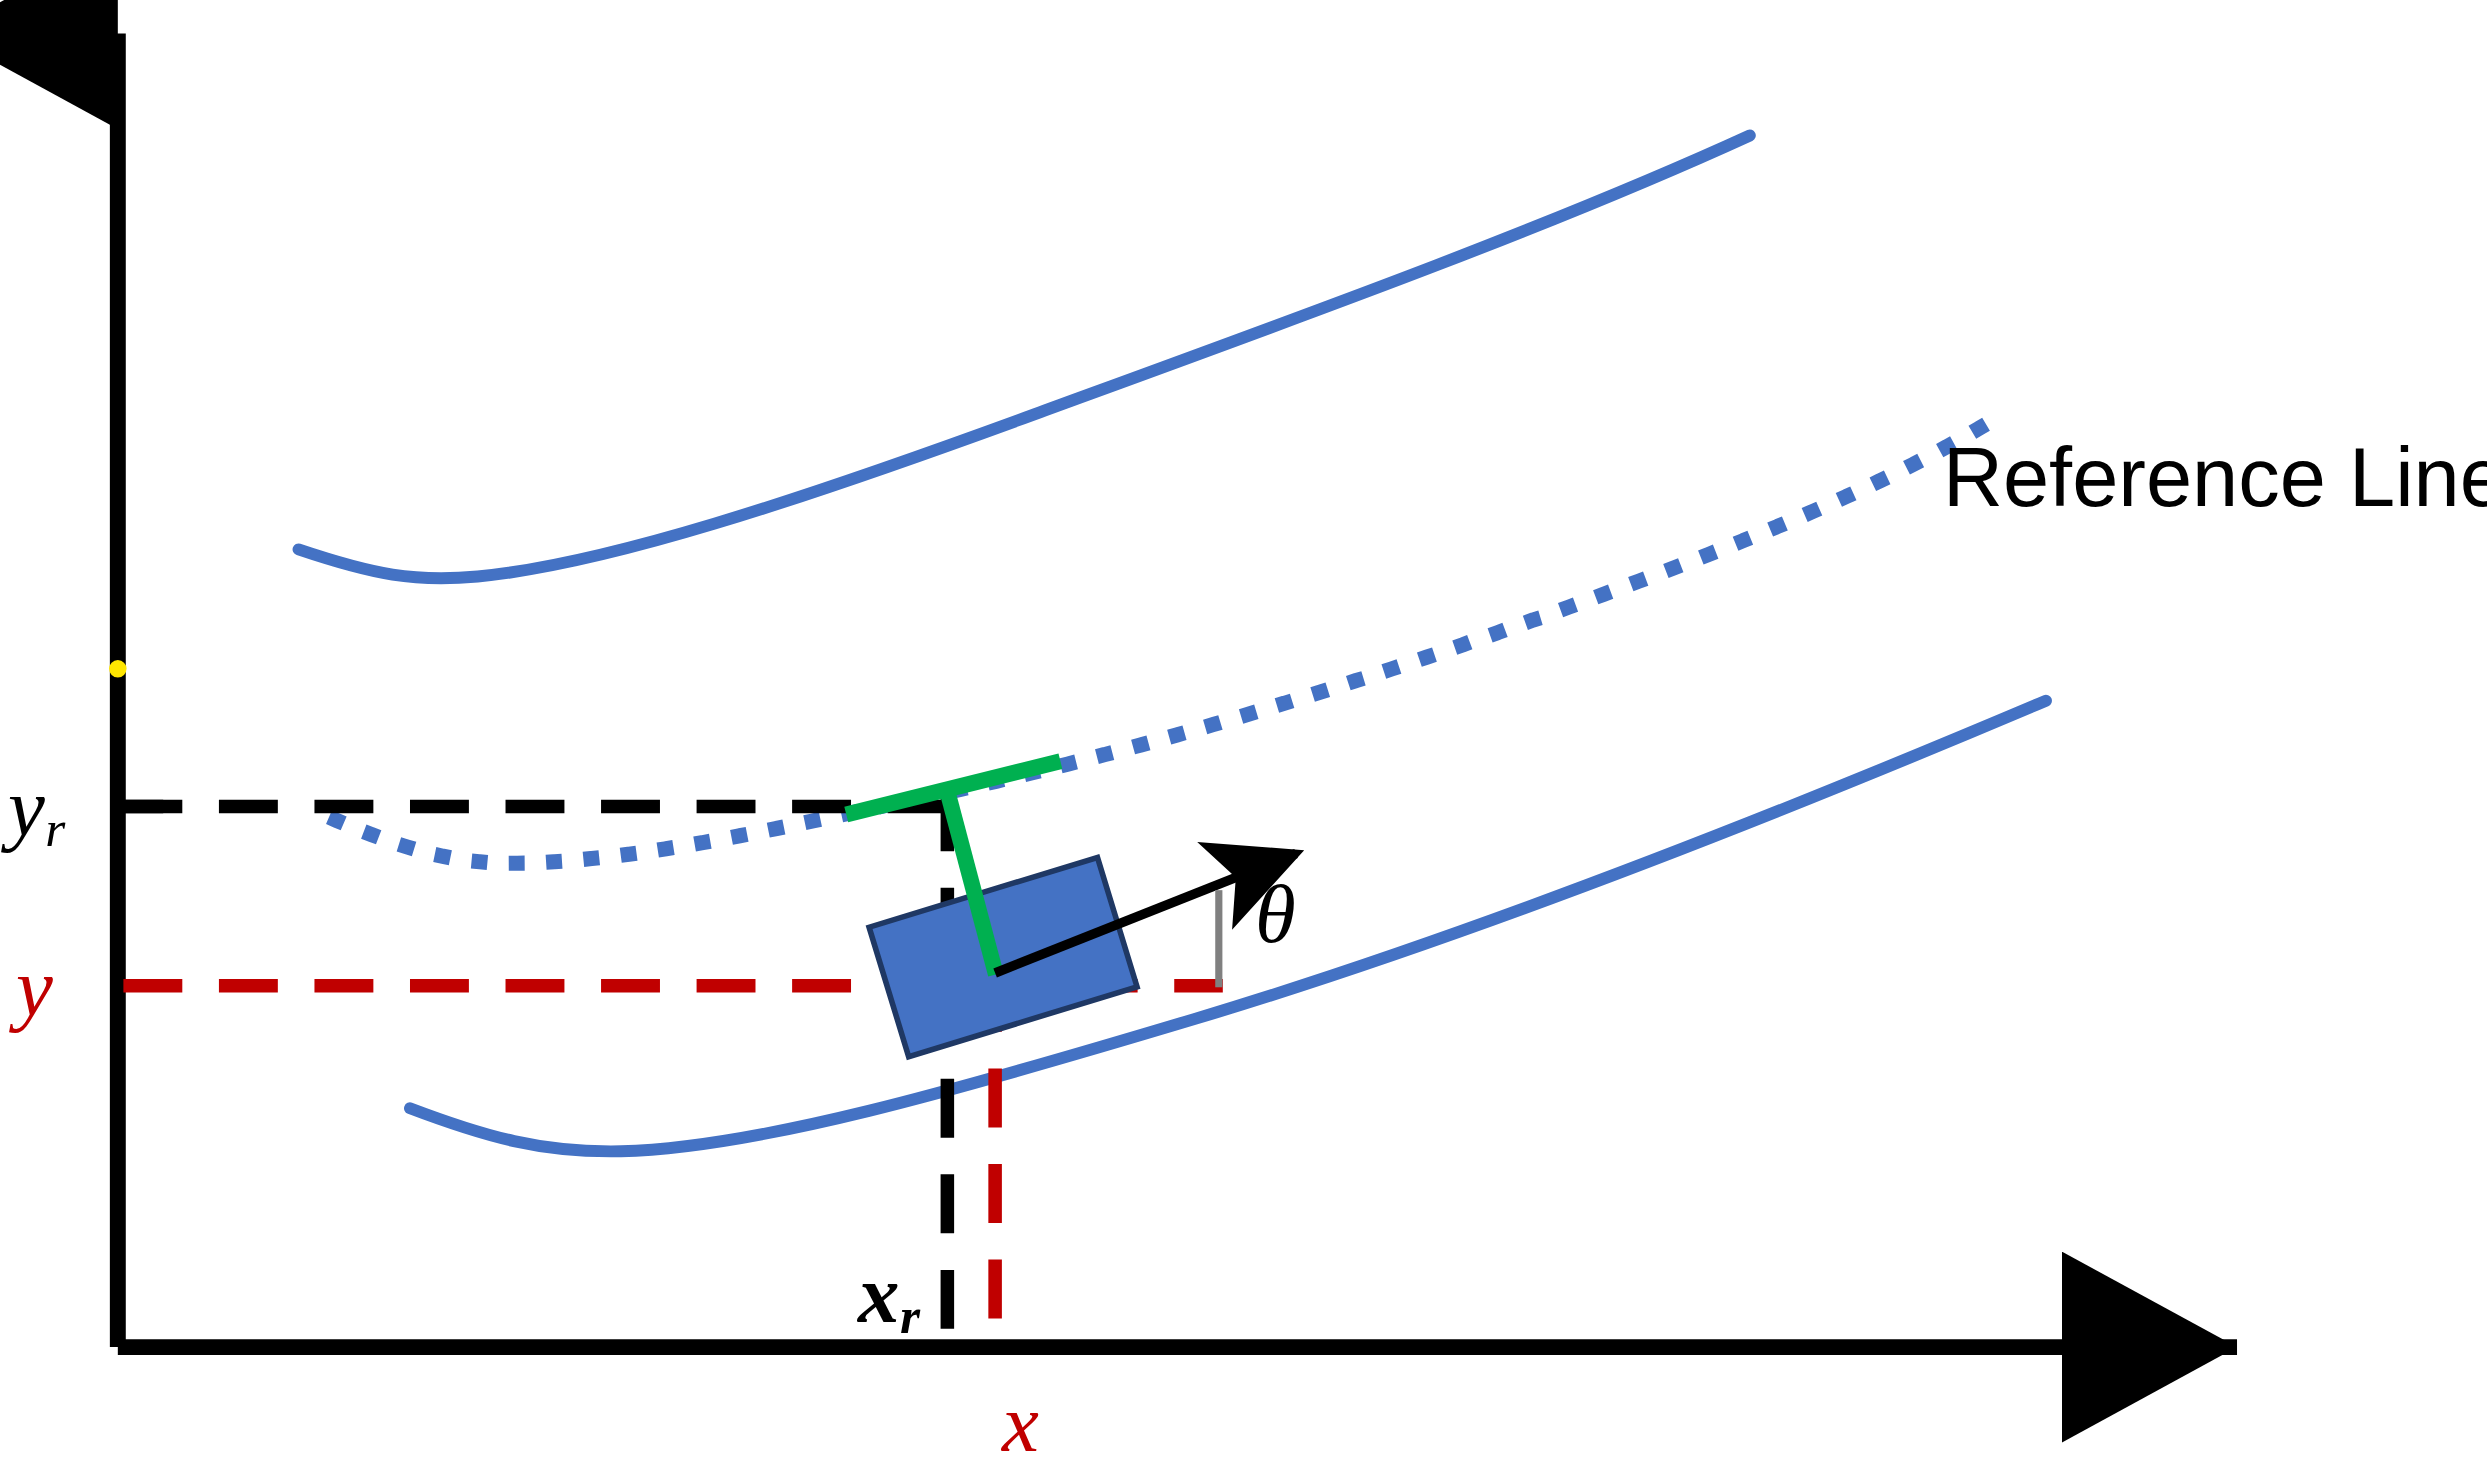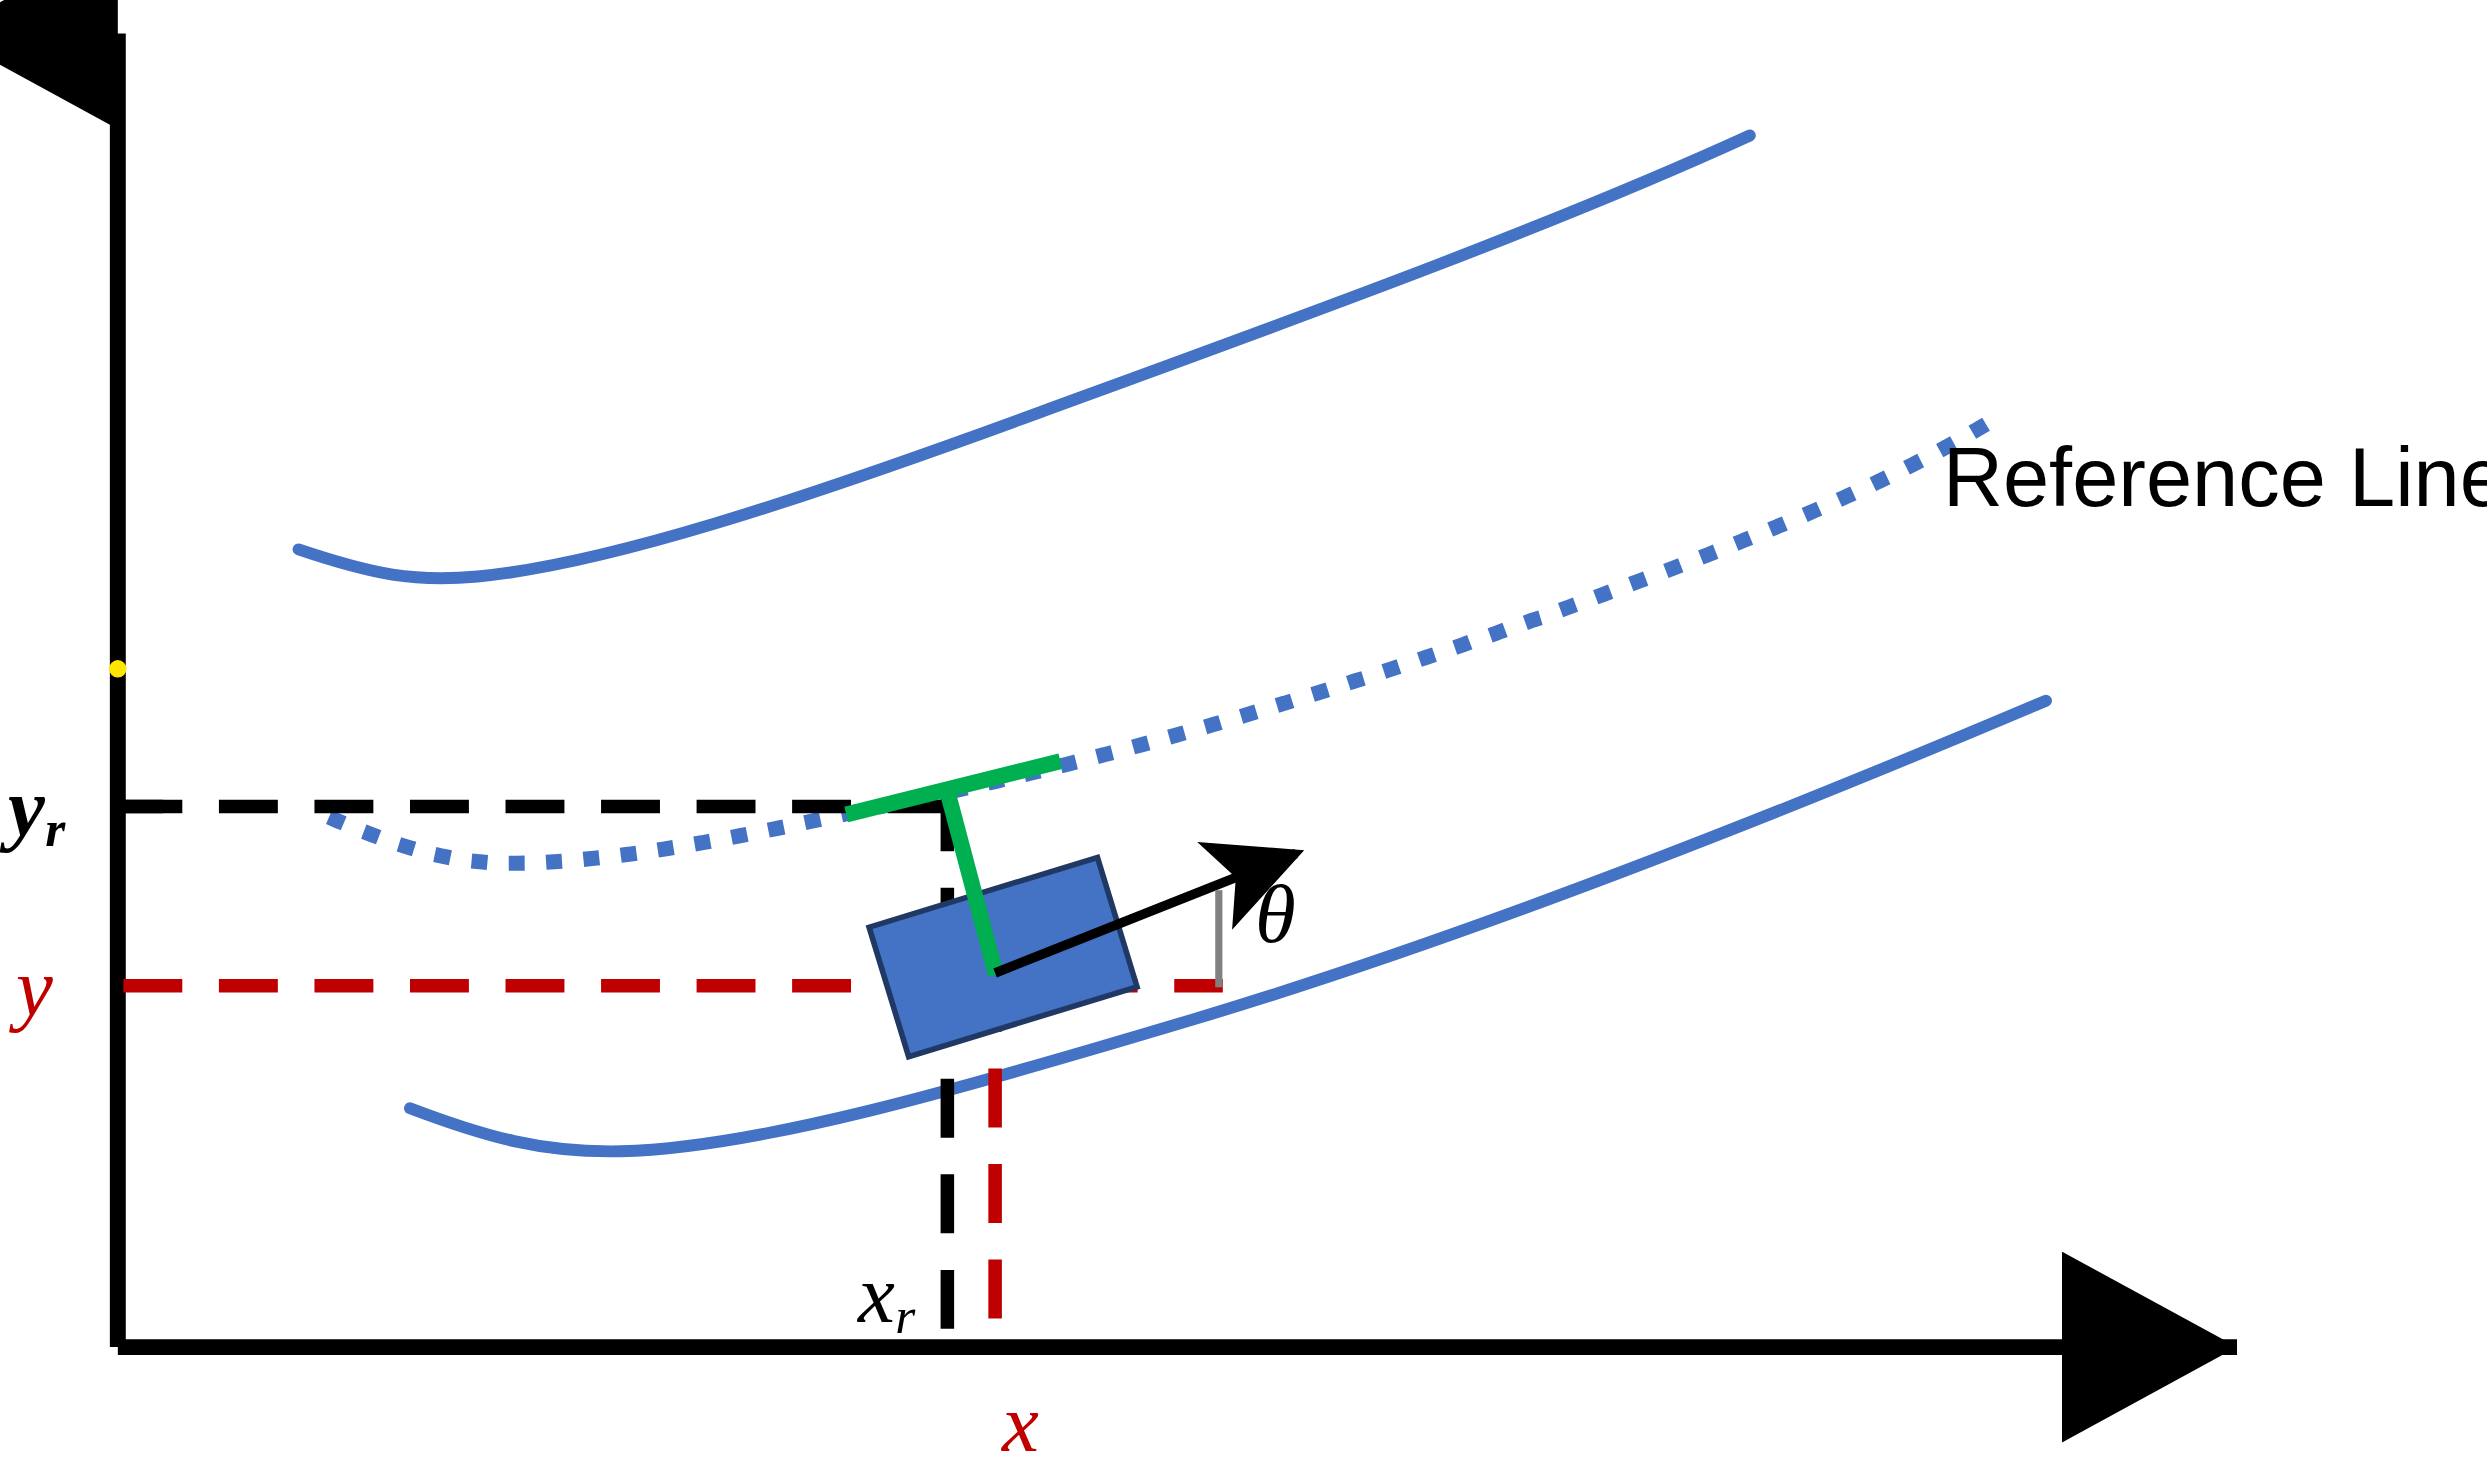--- a/index.html
+++ b/index.html
@@ -38,23 +38,23 @@
     font-family: "Liberation Sans", sans-serif;
   }
   .math sub {
     font-size: 0.62em;
     font-style: italic;
     vertical-align: baseline;
     position: relative;
     top: 0.22em;
     left: 0.01em;
   }
-  .lbl-yr   { left: 8px;   top: 766px;  font-size: 83px; color: #000000; font-weight: bold; }
+  .lbl-yr   { left: 8px;   top: 766px;  font-size: 83px; color: #000000; }
   .lbl-y    { left: 16px;   top: 946px; font-size: 83px; color: #C00000; }
-  .lbl-xr   { left: 858px; top: 1253px; font-size: 83px; color: #000000; }
+  .lbl-xr   { left: 858px; top: 1253px; font-size: 83px; color: #000000; font-weight: bold; }
   .lbl-x    { left: 1002px; top: 1382px; font-size: 83px; color: #C00000; }
   .lbl-theta{ left: 1255px; top: 873px; font-size: 83px; color: #000000; }
   .lbl-ref  { left: 1943px; top: 436px;  font-size: 83px; color: #000000; }
 </style>
 </head>
 <body>
 
 <div id="stage">
 
   <svg id="scene" viewBox="0 0 3124 1855" xmlns="http://www.w3.org/2000/svg">

